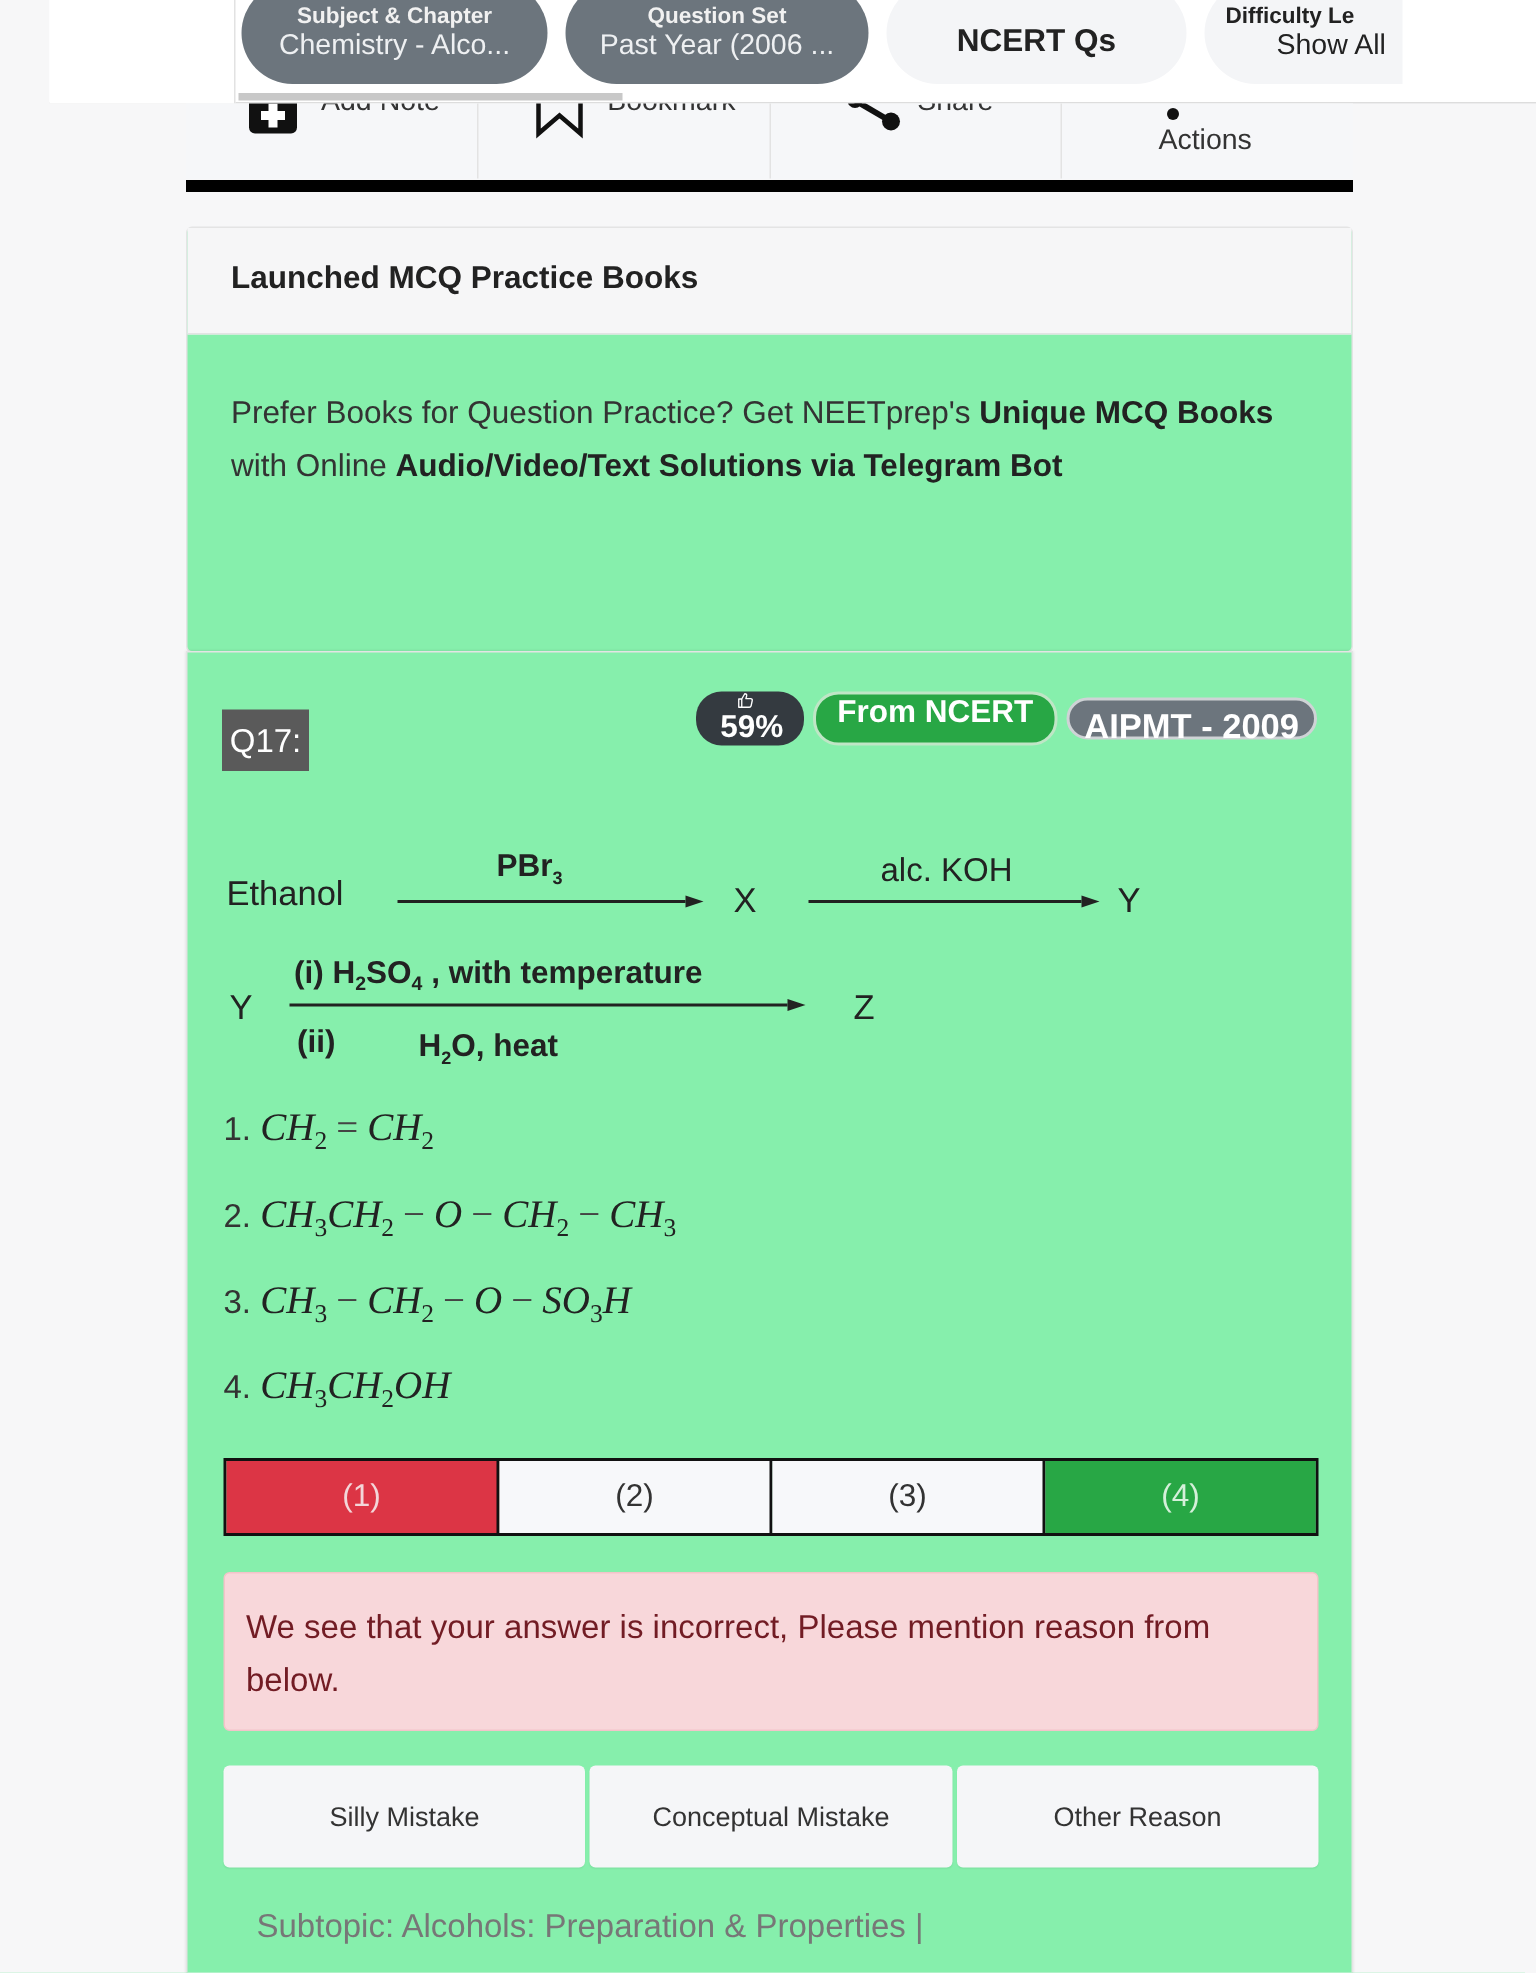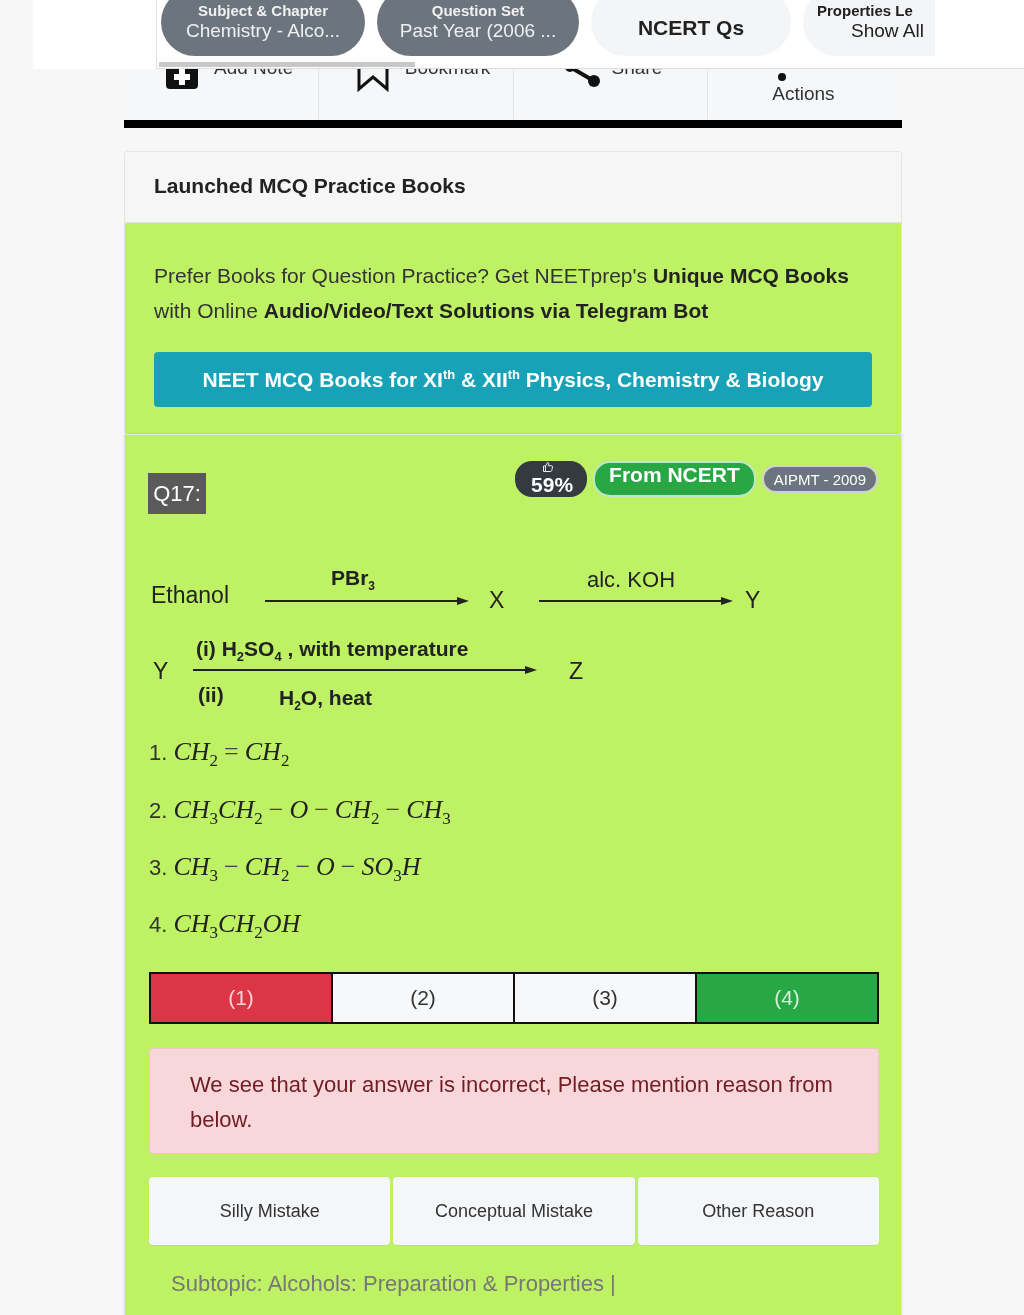--- a/index.html
+++ b/index.html
@@ -22,58 +22,58 @@
 
   
   .action-bar { position: absolute; left: 124px; top: 69px; width: 778px; height: 50px; background: #f6f7f9; display: flex; }
   .action-item { flex: 1; border-right: 1px solid #e3e3e3; position: relative; overflow: hidden; }
   .action-item:last-child { border-right: none; }
   .action-item .a-icon { position: absolute; }
   .action-item .a-label { position: absolute; font-size: 19px; color: #333; }
   .action-underline { position: absolute; left: 124px; top: 120px; width: 778px; height: 8px; background: #000; }
 
   
-  .card { position: absolute; left: 124px; width: 778px; background: #bef264; border: 1px solid #e4e4e4; border-radius: 4px; }
+  .card { position: absolute; left: 124px; width: 778px; background: #86efac; border: 1px solid #e4e4e4; border-radius: 4px; }
   .books-card { top: 151px; height: 284px; }
   .books-header { height: 71px; background: #f6f6f7; border-bottom: 1px solid #e3e3e3; padding: 22px 0 0 29px; font-size: 21px; font-weight: bold; color: #222; }
   .books-body { padding: 35px 29px 0 29px; font-size: 21px; line-height: 35px; color: #333; }
   .books-body b { color: #222; }
   .books-btn { display: block; margin-top: 24px; width: 718px; height: 55px; background: #17a2b8; border-radius: 4px; color: #fff; font-size: 21px; font-weight: bold; text-align: center; line-height: 55px; }
   .books-btn sup { font-size: 13px; line-height: 0; }
 
   
   .q-card { top: 434px; height: 900px; border-radius: 0; box-shadow: 0 0 2px rgba(0,0,0,0.12); }
   .q-num { position: absolute; left: 23px; top: 38px; width: 58px; height: 41px; background: #5a5a5a; color: #fff; font-size: 22px; line-height: 41px; text-align: center; }
   .badges { position: absolute; right: 23px; top: 26px; display: flex; gap: 6px; align-items: center; }
   .badge { border-radius: 17px; color: #fff; display: flex; align-items: center; flex-direction: column; }
   .badge.likes { background: #343a40; height: 36px; padding: 0 14px 0 16px; font-size: 21px; font-weight: bold; }
   .badge.likes svg { margin-right: 8px; }
   .badge.ncert { background: #28a745; height: 36px; padding: 0 14px; font-size: 21px; font-weight: bold; border: 2px solid #bfe6c6; }
-  .badge.year { background: #6c757d; height: 28px; padding: 4px 10px; font-size: 15px; font-weight: normal; border: 2px solid #cfd3d6; }
+  .badge.year { background: #6c757d; height: 28px; padding: 4px 10px; font-size: 23px; font-weight: bold; border: 2px solid #cfd3d6; }
 
   .q-text { position: absolute; left: 24px; top: 96px; font-size: 22px; color: #333; }
   .rxn { position: absolute; font-family: "Liberation Sans", sans-serif; color: #222; }
   .rxn .big { font-size: 23px; position: absolute; white-space: nowrap; }
   .rxn .reagent { font-size: 21px; font-weight: bold; position: absolute; white-space: nowrap; }
   .rxn .arrow-line { position: absolute; height: 2px; background: #222; }
   .rxn .arrow-head { position: absolute; width: 0; height: 0; border-top: 4px solid transparent; border-bottom: 4px solid transparent; border-left: 12px solid #222; }
 
   .option { position: absolute; left: 24px; font-size: 22px; color: #333; white-space: nowrap; }
   .option .math { font-family: "Liberation Serif", serif; font-style: italic; font-size: 26px; color: #222; }
   .option .math sub { font-style: normal; font-size: 17px; }
   .option .math .op { font-style: normal; padding: 0 6px; color: #444; }
 
   .answer-row { position: absolute; left: 24px; top: 537px; width: 730px; height: 52px; display: flex; border: 2px solid #111; }
   .ans { flex: 1; display: flex; align-items: center; justify-content: center; font-size: 21px; border-right: 2px solid #111; }
   .ans:last-child { border-right: none; }
   .ans.wrong { background: #dc3545; color: #f3d6d9; }
   .ans.neutral { background: #f7f8fa; color: #333; }
   .ans.correct { background: #28a745; color: #d5f0da; }
 
-  .alert { position: absolute; left: 24px; top: 613px; width: 730px; height: 106px; background: #f8d7da; border: 1px solid #f3c4c9; border-radius: 4px; padding: 18px 40px; font-size: 22px; line-height: 35px; color: #721c24; }
+  .alert { position: absolute; left: 24px; top: 613px; width: 730px; height: 106px; background: #f8d7da; border: 1px solid #f3c4c9; border-radius: 4px; padding: 18px 14px; font-size: 22px; line-height: 35px; color: #721c24; }
 
   .reasons { position: absolute; left: 24px; top: 742px; width: 730px; height: 68px; display: flex; gap: 3px; }
   .reason { flex: 1; background: #f5f6f8; border-radius: 4px; display: flex; align-items: center; justify-content: center; font-size: 18px; color: #333; box-shadow: 0 1px 1px rgba(0,0,0,0.05); }
 
   .subtopic { position: absolute; left: 46px; top: 836px; font-size: 22px; color: #777; }
 </style>
 </head>
 <body>
 
 <div class="page">
@@ -89,21 +89,21 @@
     <div class="pill dark" style="left:344px; width:202px;">
       <span class="pill-label">Question Set</span>
       <span class="pill-value">Past Year (2006 ...</span>
     </div>
 
     <div class="pill light solo" style="left:558px; width:200px;">
       <span class="pill-solo-text">NCERT Qs</span>
     </div>
 
     <div class="pill light" style="left:770px; width:132px; border-radius:34px 0 0 34px; padding-left:14px; align-items:flex-start;">
-      <span class="pill-label" style="color:#222; white-space:nowrap;">Properties Le</span>
+      <span class="pill-label" style="color:#222; white-space:nowrap;">Difficulty Le</span>
       <span class="pill-value" style="padding-left:34px;">Show All</span>
     </div>
 
     <div class="scroll-indicator"></div>
   </div>
 
   <div class="action-bar" style="top:69px;">
     <div class="action-item">
       <span class="a-icon" style="left:40px; top:-2px;">
         <svg width="36" height="24" viewBox="0 0 36 24">
@@ -140,21 +140,20 @@
       </span>
       <span class="a-label" style="left:64px; top:14px;">Actions</span>
     </div>
   </div>
   <div class="action-underline"></div>
 
   <div class="card books-card">
     <div class="books-header">Launched MCQ Practice Books</div>
     <div class="books-body">
       <p><span>Prefer Books for Question Practice? Get NEETprep's </span><b>Unique MCQ Books</b><span> with Online </span><b>Audio/Video/Text Solutions via Telegram Bot</b></p>
-      <a class="books-btn"><span>NEET MCQ Books for XI</span><sup>th</sup><span> &amp; XII</span><sup>th</sup><span> Physics, Chemistry &amp; Biology</span></a>
     </div>
   </div>
 
   <div class="card q-card">
     <div class="q-num">Q17:</div>
 
     <div class="badges">
       <div class="badge likes">
         <svg width="24" height="24" viewBox="0 0 24 24">
             <path d="M3 10 H7 V21 H3 Z M7 10 L11 3 C13 3 14 4 13.5 6 L12.5 9.5 H19 C20.5 9.5 21.3 10.8 21 12 L19.5 19 C19.2 20.3 18.2 21 17 21 H7" fill="none" stroke="#fff" stroke-width="1.8" stroke-linejoin="round"></path>

